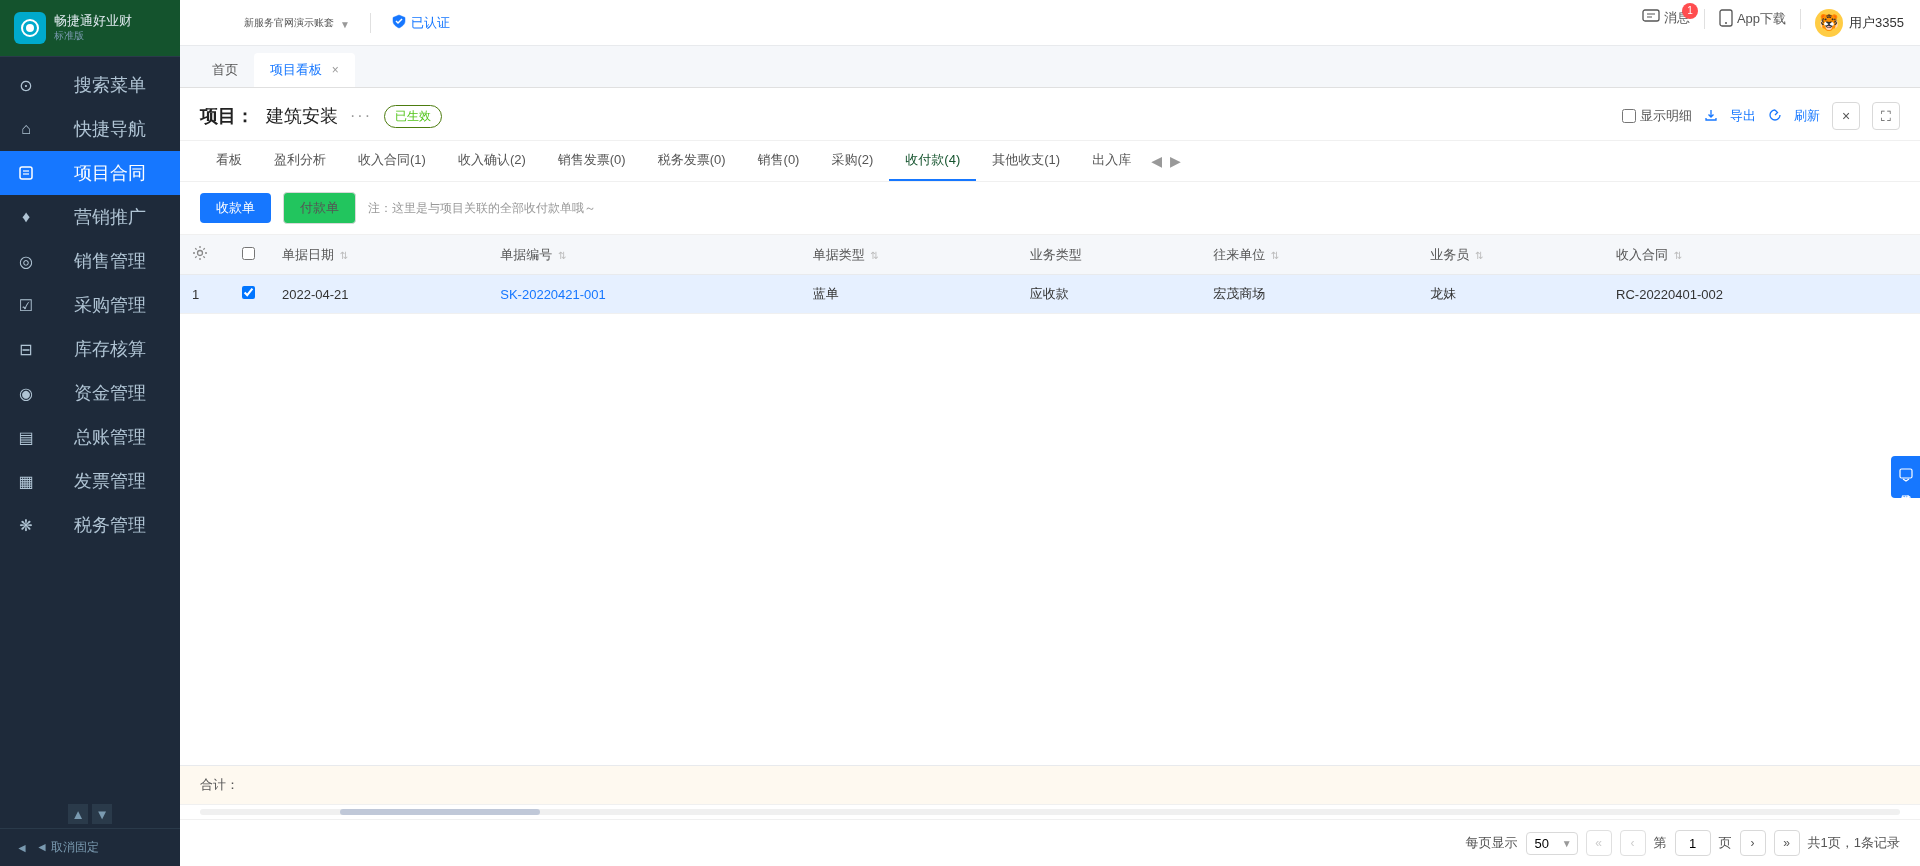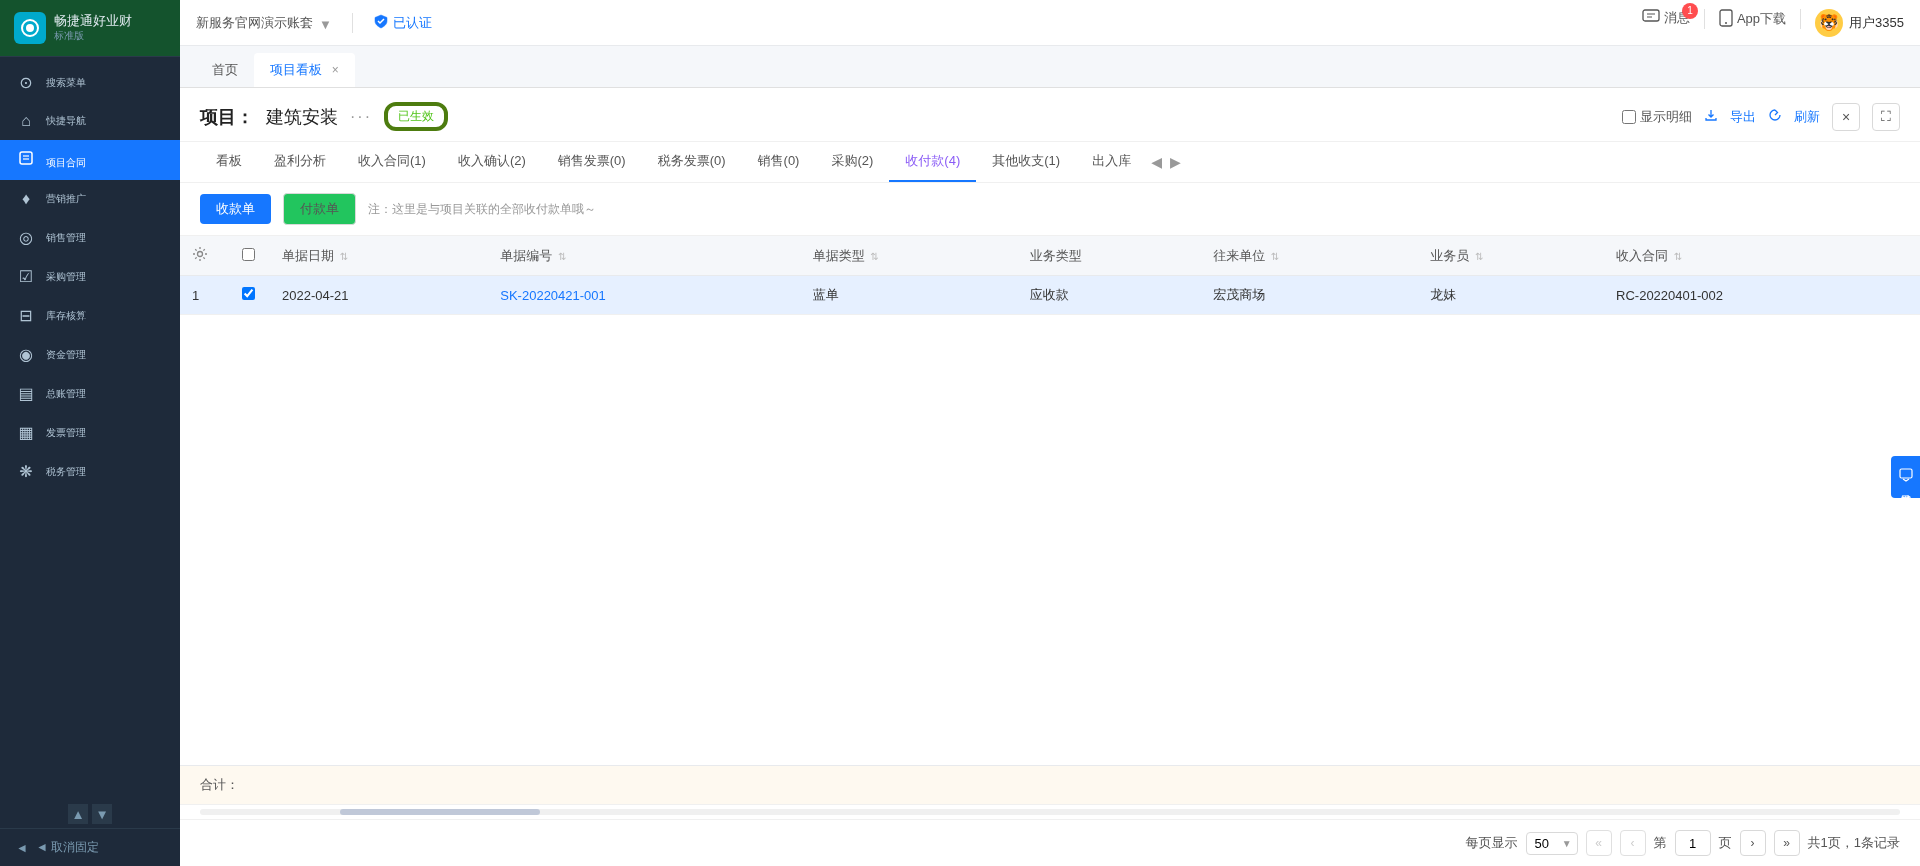--- a/index.html
+++ b/index.html
@@ -42,21 +42,21 @@
       display: flex;
       align-items: center;
       padding: 10px 16px;
       cursor: pointer;
       color: #b0c4d4;
       transition: background 0.15s;
       gap: 10px;
     }
     .sidebar-item.active { background: #1677ff; color: white; align-items: flex-end; }
     .sidebar-item-icon { font-size: 16px; width: 20px; text-align: center; }
-    .sidebar-item-label { font-size: 10px; }
+    .sidebar-item-label { font-size: 18px; margin-left: 28px; }
     .sidebar-scroll-btn {
       width: 20px;
       height: 20px;
       background: #2a3a4a;
       border: none;
       color: #7a9ab0;
       cursor: pointer;
       display: flex; align-items: center; justify-content: center;
     }
     .sidebar-scroll-area {
@@ -92,21 +92,22 @@
       align-items: center;
       padding: 0 16px;
       border-bottom: 1px solid #e8eaed;
       gap: 12px;
     }
     .topbar-account {
       display: flex;
       align-items: flex-end;
       gap: 6px;
       color: #555;
-      font-size: 13px;
+      font-size: 10px;
+      margin-left: 48px;
     }
     .topbar-dropdown { color: #999; cursor: pointer; }
     .topbar-divider { width: 1px; height: 20px; background: #e0e0e0; margin: 0 8px; }
     .topbar-certified {
       display: flex;
       align-items: center;
       gap: 4px;
       color: #1677ff;
       font-size: 13px;
     }
@@ -180,21 +181,21 @@
     
     .page-header {
       padding: 14px 20px 10px;
       display: flex;
       align-items: center;
       gap: 12px;
       border-bottom: 1px solid #f0f0f0;
     }
     .page-more { color: #999; cursor: pointer; font-size: 16px; letter-spacing: 2px; }
     .status-badge {
-      border: 4px solid #4d7c0f;
+      border: 1px solid #4d7c0f;
       color: #52c41a;
       border-radius: 12px;
       padding: 2px 10px;
       font-size: 12px;
     }
     .page-header-right {
       margin-left: auto;
       display: flex;
       align-items: center;
       gap: 12px;
@@ -241,21 +242,21 @@
     }
     .sub-tab {
       padding: 10px 16px;
       cursor: pointer;
       font-size: 13px;
       color: #555;
       border-bottom: 2px solid transparent;
       white-space: nowrap;
     }
     .sub-tab.active {
-      color: #8b5cf6;
+      color: #14532d;
       border-bottom-color: #1677ff;
       font-weight: 500;
     }
     .sub-tab-nav-btn {
       background: none;
       border: none;
       cursor: pointer;
       color: #999;
       font-size: 14px;
       padding: 4px 4px;

